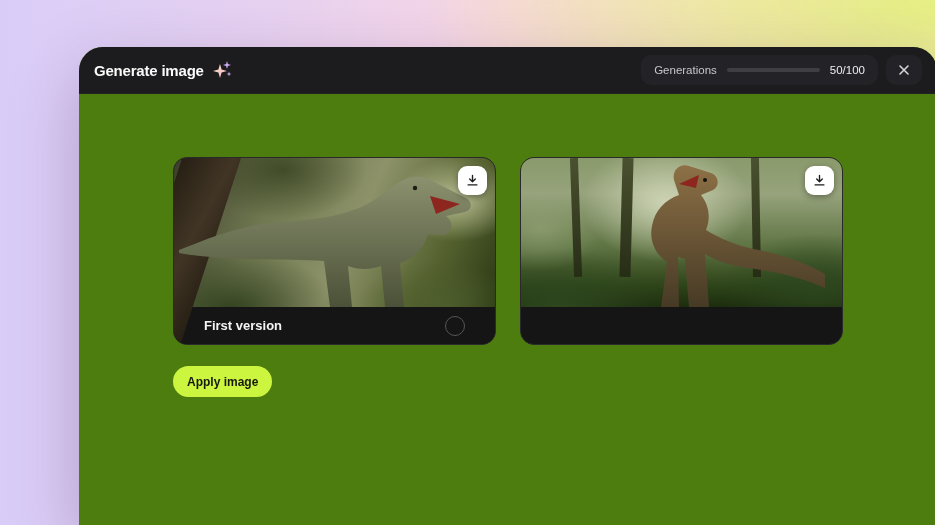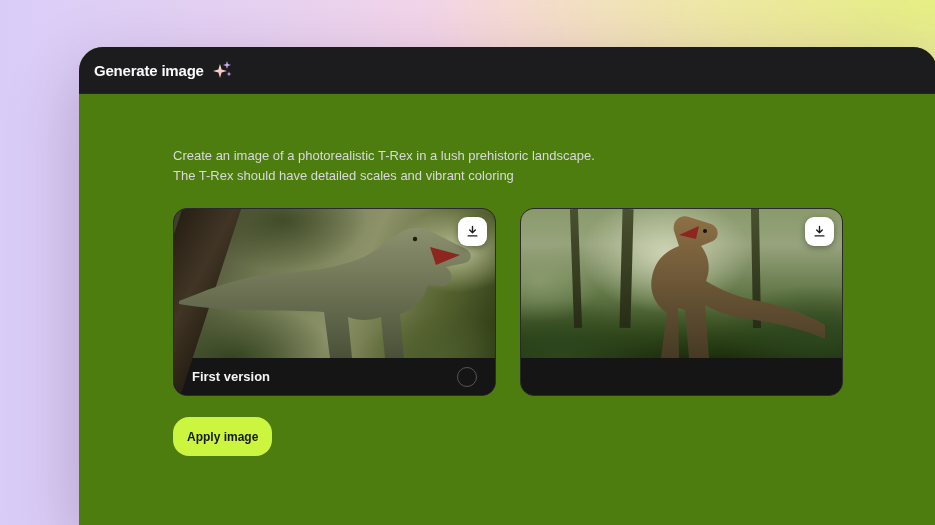--- a/index.html
+++ b/index.html
@@ -71,28 +71,28 @@
   .trunk { position:absolute; background:linear-gradient(100deg,#241d12,#413525 55%,#241d12); }
   .trunk-big { left:-18px; top:-30px; width:56px; height:230px; transform:rotate(18deg); }
   .trunk-thin { width:8px; top:0; bottom:30px; background:linear-gradient(180deg,#4a5130,#262d15); }
   .download-btn {
     position:absolute; top:8px; right:8px; width:29px; height:29px; border:none;
     background:#ffffff; border-radius:9px; display:flex; align-items:center; justify-content:center;
     cursor:pointer; box-shadow:0 2px 6px rgba(0,0,0,.35); z-index:3;
   }
   .card-footer {
     height:37px; display:flex; align-items:center; justify-content:space-between;
-    padding:0 18px; background:#151516;
+    padding:0 30px; background:#151516;
   }
   .version-label { font-size:13px; font-weight:700; color:#f4f4f5; }
   .radio { width:20px; height:20px; border-radius:50%; border:1.5px solid #56565a; background:transparent; cursor:pointer; }
 
   .actions { margin-top:21px; display:flex; gap:12px; }
   .btn {
-    height:39px; border:none; border-radius:16px; padding:10px 14px;
+    height:31px; border:none; border-radius:16px; padding:10px 14px;
     font-family:"Liberation Sans", sans-serif; font-size:12px; font-weight:700; cursor:pointer;
     display:flex; align-items:center;
   }
   .btn-apply { background:#ccf53f; color:#17190d; }
   .btn-regenerate { background:#f4f4f5; color:#1a1a1b; }
 </style>
 </head>
 <body>
 
 <div class="panel">
@@ -106,27 +106,39 @@
             <stop offset="0" stop-color="#fbe4c5"></stop>
               <stop offset="1" stop-color="#f2b2c8"></stop>
           </linearGradient>
         </defs>
         <path d="M9 4 L10.6 9.4 L16 11 L10.6 12.6 L9 18 L7.4 12.6 L2 11 L7.4 9.4 Z" fill="url(#sg)"></path>
         <path d="M16 1 L16.9 4.1 L20 5 L16.9 5.9 L16 9 L15.1 5.9 L12 5 L15.1 4.1 Z" fill="#cfa9f5"></path>
         <path d="M18 11.5 L18.6 13.4 L20.5 14 L18.6 14.6 L18 16.5 L17.4 14.6 L15.5 14 L17.4 13.4 Z" fill="#d8b5f7"></path>
       </svg>
     </span>
 
+    <div class="header-right">
+      <div class="gen-pill">
+        <span class="gen-label">Generations</span>
+        <span class="gen-track">
+          <span class="gen-fill" style="width: 50%;"></span>
+        </span>
+        <span class="gen-value">50/100</span>
+      </div>
+      <button class="close-btn">
+        <span style="display:flex;">
+          <svg width="12" height="12" viewBox="0 0 12 12">
+            <path d="M2 2 L10 10 M10 2 L2 10" stroke="#d6d6d8" stroke-width="1.6" stroke-linecap="round"></path>
+          </svg>
+        </span>
+      </button>
+    </div>
   </div>
 
   <div class="content">
-    <div class="desc">
-      <span>Create an image of a photorealistic T-Rex in a lush prehistoric landscape.</span>
-      <span>The T-Rex should have detailed scales and vibrant coloring</span>
-    </div>
 
     <div class="cards">
 
       <div class="card">
         <div class="scene scene-1">
           <div class="trunk trunk-big"></div>
           <svg class="dino" width="323" height="149" viewBox="0 0 323 149">
             <defs>
               <linearGradient id="d1" x1="0" y1="0" x2="0" y2="1">
                 <stop offset="0" stop-color="#8b906e"></stop>

